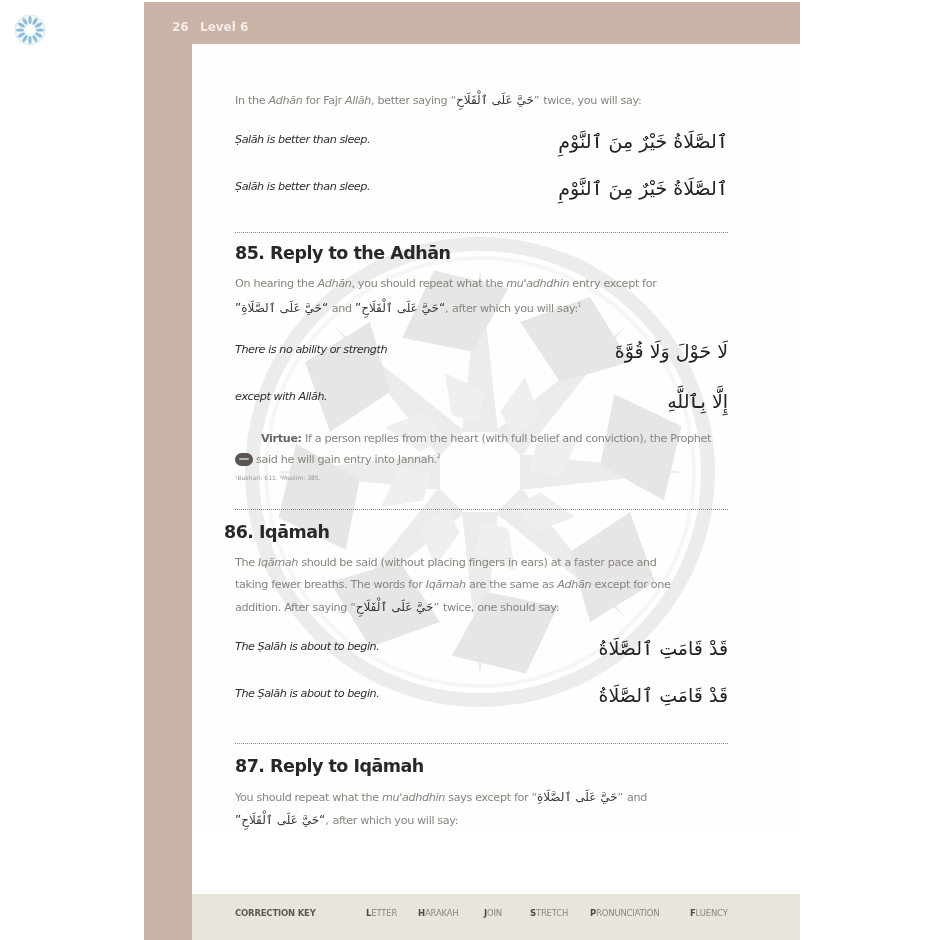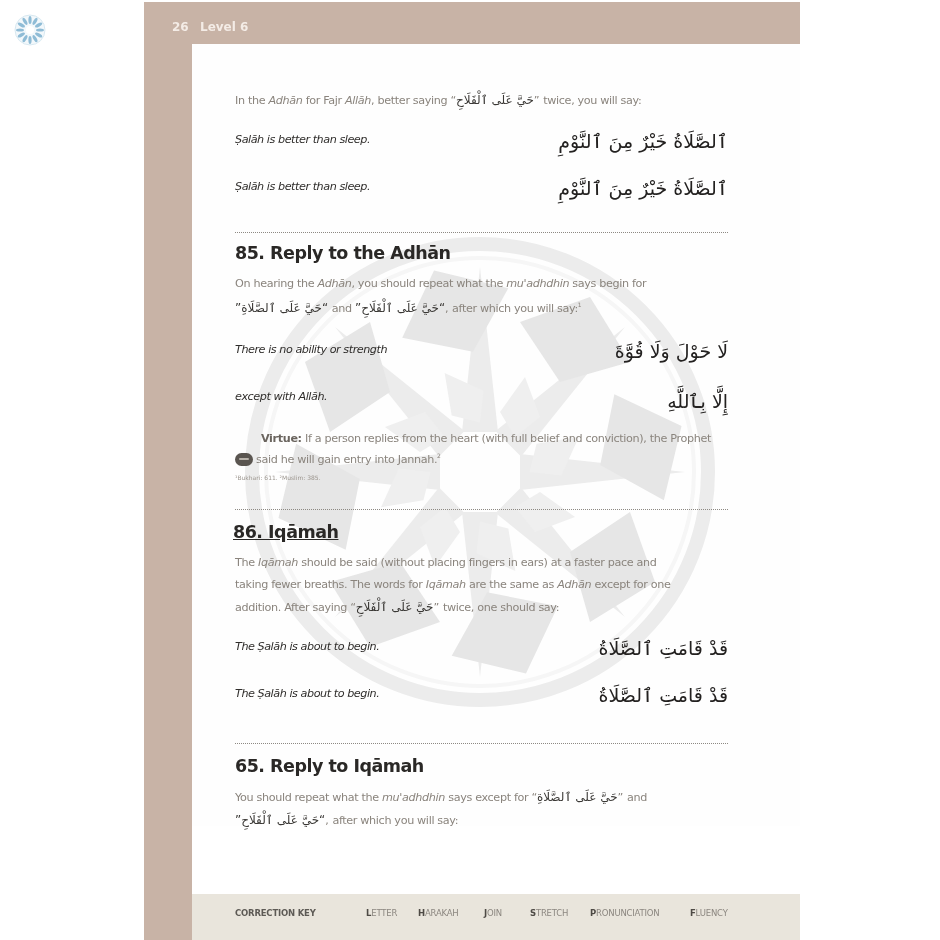--- a/index.html
+++ b/index.html
@@ -135,59 +135,59 @@
 
   <div class="t tr" style="left:235px; top:133px;">Ṣalāh is better than sleep.</div>
   <div class="t ar" style="right:212px; top:130px;">ٱلصَّلَاةُ خَيْرٌ مِنَ ٱلنَّوْمِ</div>
   <div class="t tr" style="left:235px; top:180px;">Ṣalāh is better than sleep.</div>
   <div class="t ar" style="right:212px; top:177px;">ٱلصَّلَاةُ خَيْرٌ مِنَ ٱلنَّوْمِ</div>
 
   <div class="dots" style="top:232px;"></div>
 
   <div class="t h2" style="left:235px; top:243px;">85. Reply to the Adhān</div>
   <div class="t body-txt" style="left:235px; top:277px;">
-    <span>On hearing the </span><i>Adhān</i><span>, you should repeat what the </span><i>mu'adhdhin</i><span> says begin for</span>
+    <span>On hearing the </span><i>Adhān</i><span>, you should repeat what the </span><i>mu'adhdhin</i><span> entry except for</span>
   </div>
   <div class="t body-txt" style="left:235px; top:301px;">
     <span class="ar-inline" dir="rtl">“حَيَّ عَلَى ٱلصَّلَاةِ”</span><span> and </span><span class="ar-inline" dir="rtl">“حَيَّ عَلَى ٱلْفَلَاحِ”</span><span>, after which you will say:</span><sup>1</sup>
   </div>
 
   <div class="t tr" style="left:235px; top:343px;">There is no ability or strength</div>
   <div class="t ar" style="right:212px; top:340px;">لَا حَوْلَ وَلَا قُوَّةَ</div>
   <div class="t tr" style="left:235px; top:390px;">except with Allāh.</div>
   <div class="t ar" style="right:212px; top:390px;">إِلَّا بِٱللَّهِ</div>
 
   <div class="t body-txt" style="left:235px; top:432px;">
     <span class="virtue-label">Virtue:</span><span>  If a person replies from the heart (with full belief and conviction), the Prophet</span>
   </div>
   <div class="t body-txt" style="left:235px; top:452px;">
     <span class="honorific"></span><span>said he will gain entry into Jannah.</span><sup>2</sup>
   </div>
   <div class="t foot" style="left:235px; top:474px;">¹Bukhari: 611. ²Muslim: 385.</div>
 
   <div class="dots" style="top:509px;"></div>
 
-  <div class="t h2" style="left:233px; top:522px;text-decoration:underline;">86. Iqāmah</div>
+  <div class="t h2" style="left:224px; top:522px;">86. Iqāmah</div>
   <div class="t body-txt" style="left:235px; top:578px;">
     <span>taking fewer breaths. The words for </span><i>Iqāmah</i><span> are the same as </span><i>Adhān</i><span> except for one</span>
   </div>
   <div class="t body-txt" style="left:235px; top:556px;">
     <span>The </span><i>Iqāmah</i><span> should be said (without placing fingers in ears) at a faster pace and</span>
   </div>
   <div class="t body-txt" style="left:235px; top:600px;">
     <span>addition. After saying “</span><span class="ar-inline" dir="rtl">حَيَّ عَلَى ٱلْفَلَاحِ</span><span>” twice, one should say:</span>
   </div>
 
   <div class="t tr" style="left:235px; top:640px;">The Ṣalāh is about to begin.</div>
   <div class="t ar" style="right:212px; top:637px;">قَدْ قَامَتِ ٱلصَّلَاةُ</div>
   <div class="t tr" style="left:235px; top:687px;">The Ṣalāh is about to begin.</div>
   <div class="t ar" style="right:212px; top:684px;">قَدْ قَامَتِ ٱلصَّلَاةُ</div>
 
   <div class="dots" style="top:743px;"></div>
 
-  <div class="t h2" style="left:235px; top:756px;">65. Reply to Iqāmah</div>
+  <div class="t h2" style="left:235px; top:756px;">87. Reply to Iqāmah</div>
   <div class="t body-txt" style="left:235px; top:790px;">
     <span>You should repeat what the </span><i>mu'adhdhin</i><span> says except for “</span><span class="ar-inline" dir="rtl">حَيَّ عَلَى ٱلصَّلَاةِ</span><span>” and</span>
   </div>
   <div class="t body-txt" style="left:235px; top:813px;">
     <span class="ar-inline" dir="rtl">“حَيَّ عَلَى ٱلْفَلَاحِ”</span><span>, after which you will say:</span>
   </div>
 </div>
 
 </body></html>

